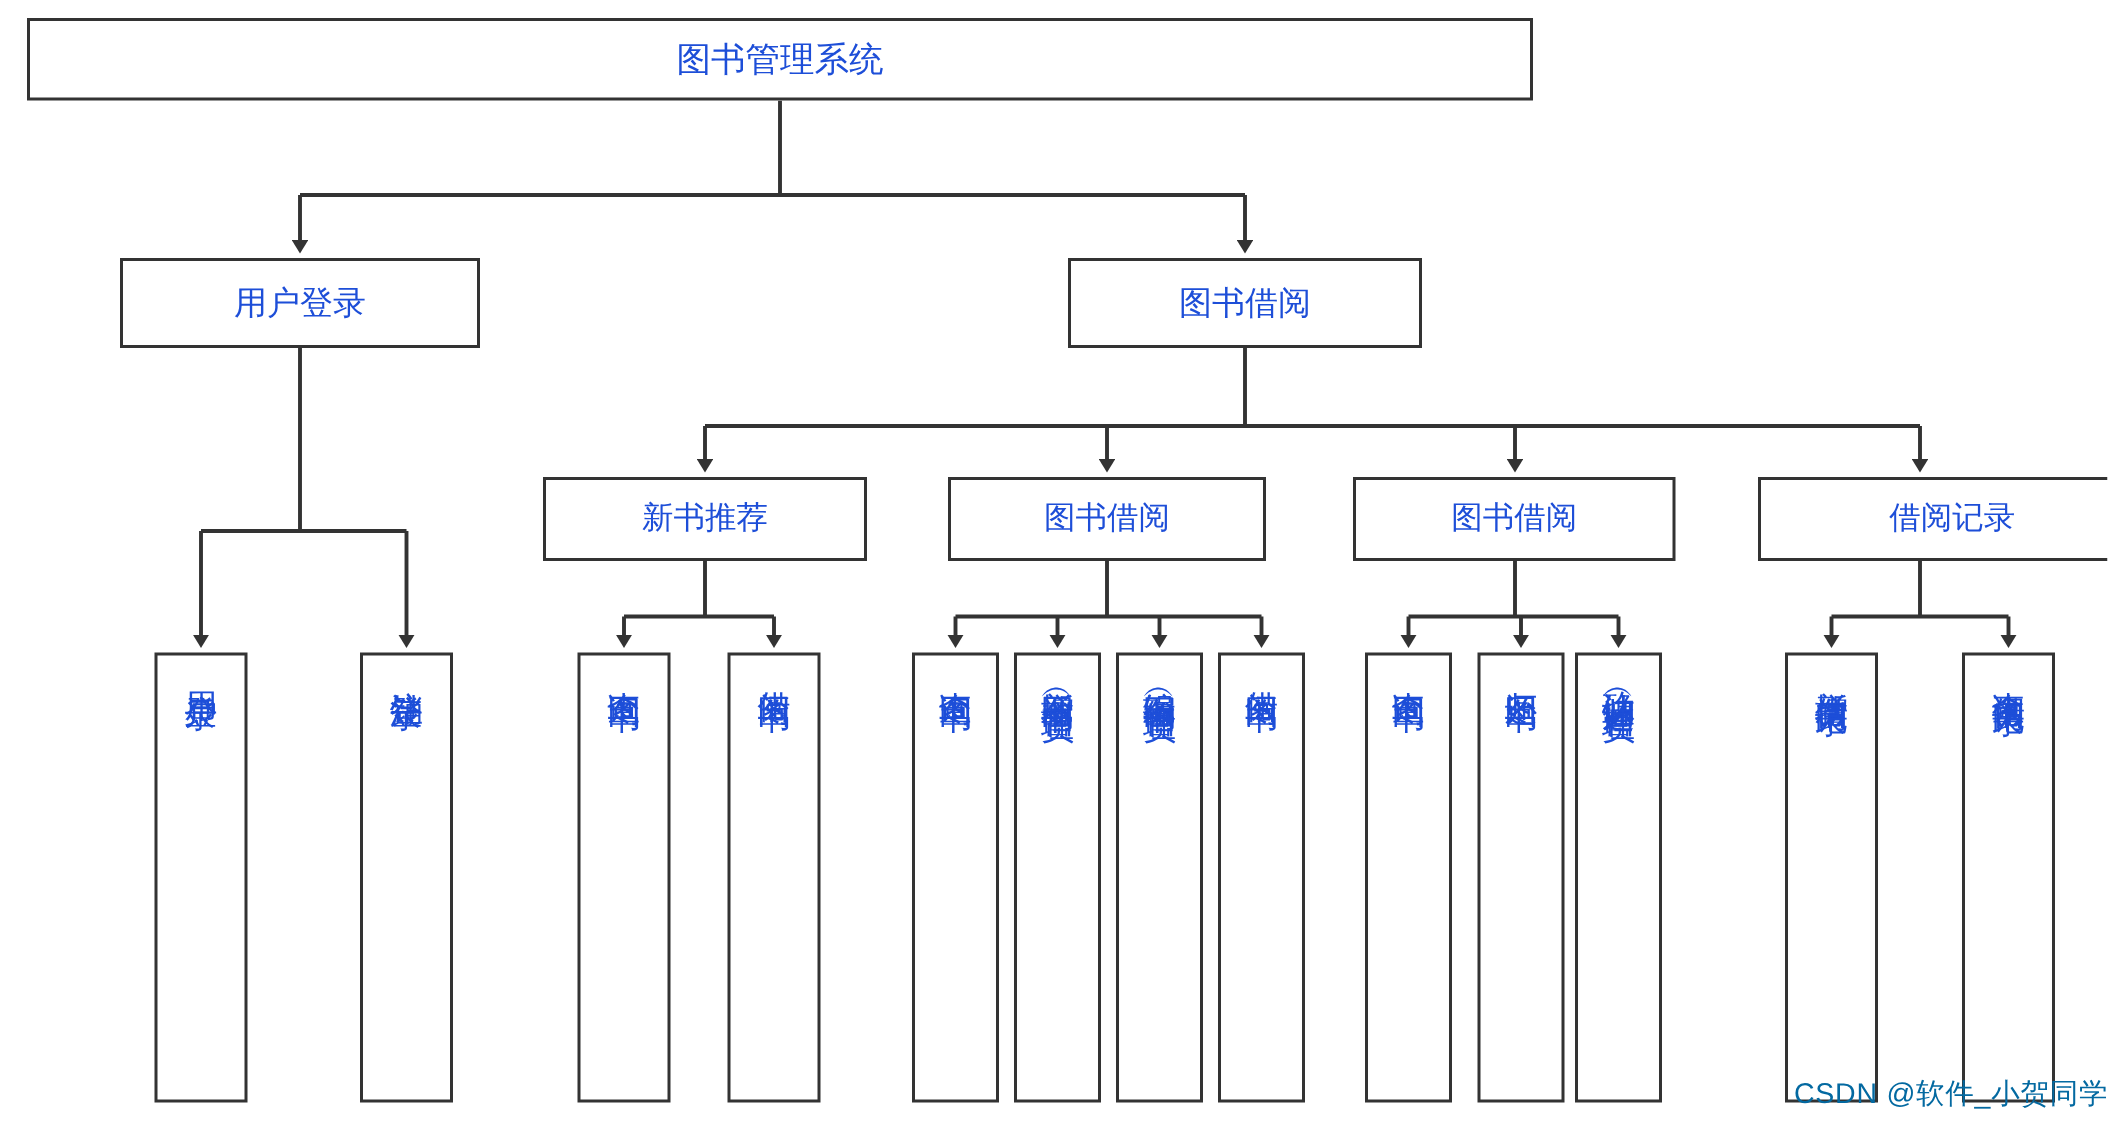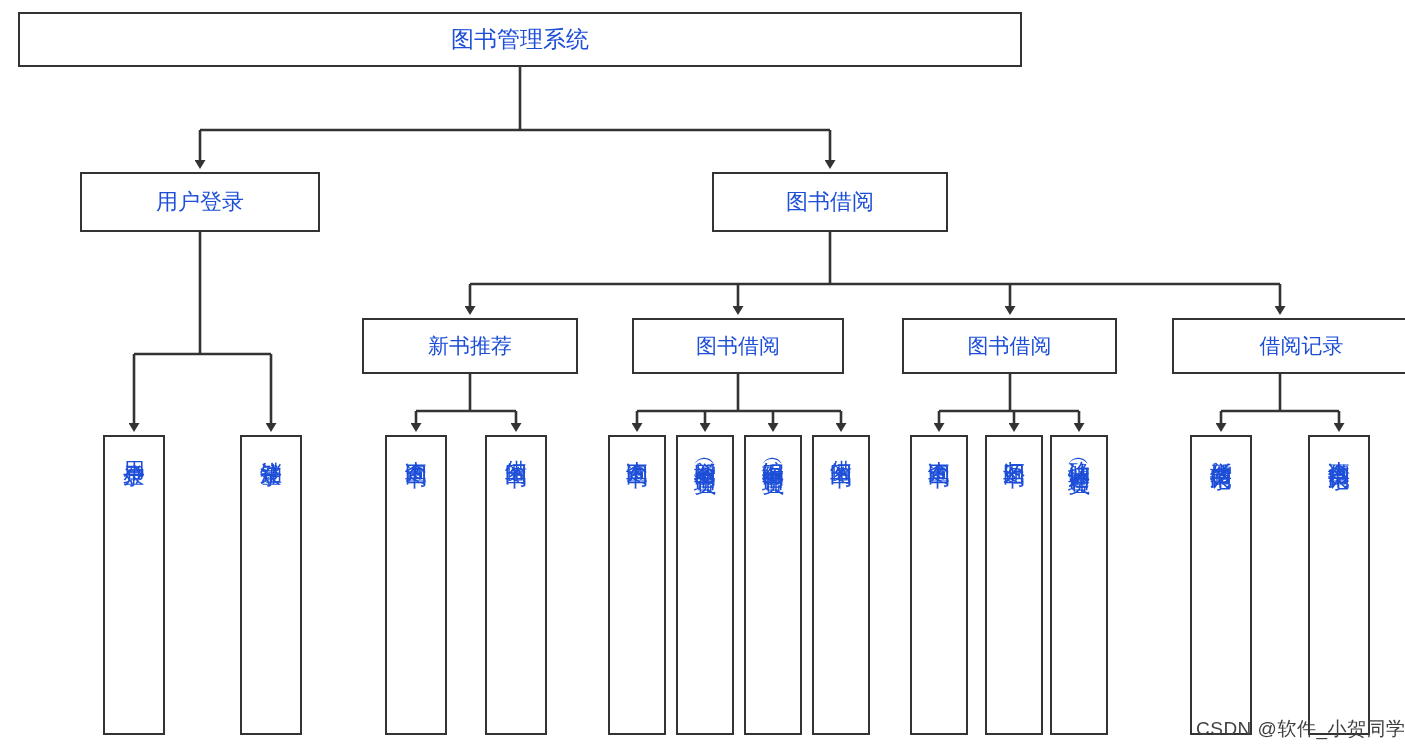--- a/index.html
+++ b/index.html
@@ -54,21 +54,21 @@
   .node.leaf .node-label {
     writing-mode: vertical-rl;
     text-orientation: upright;
     font-size: 22px;
     letter-spacing: 2px;
     line-height: 1;
   }
   .watermark {
     position: absolute;
     font-size: 19px;
-    color: #404040;
+    color: #0369a1;
     white-space: nowrap;
     letter-spacing: 0.5px;
   }
 </style>
 </head>
 <body>
 
 <div id="diagram-root">
 
   <svg id="edge-layer" viewBox="0 0 1405 747" xmlns="http://www.w3.org/2000/svg">

